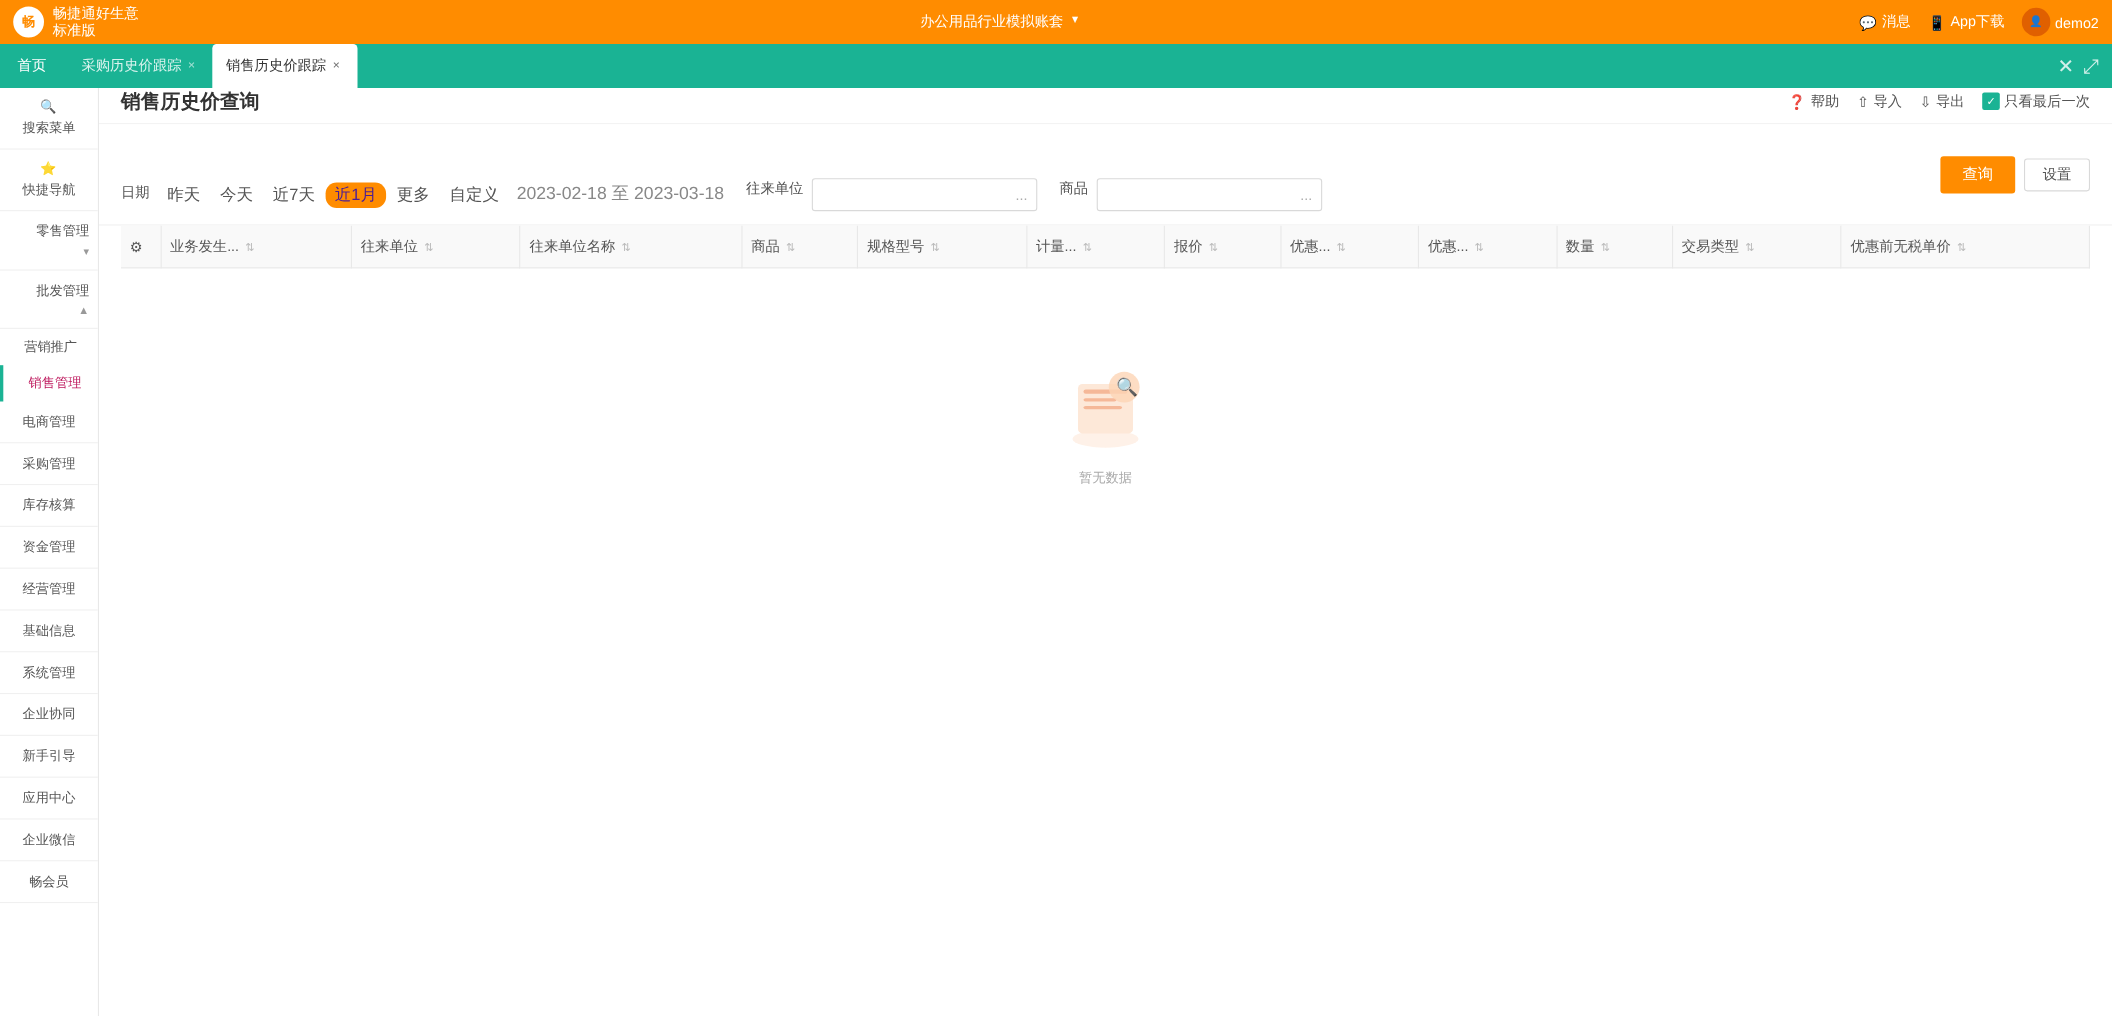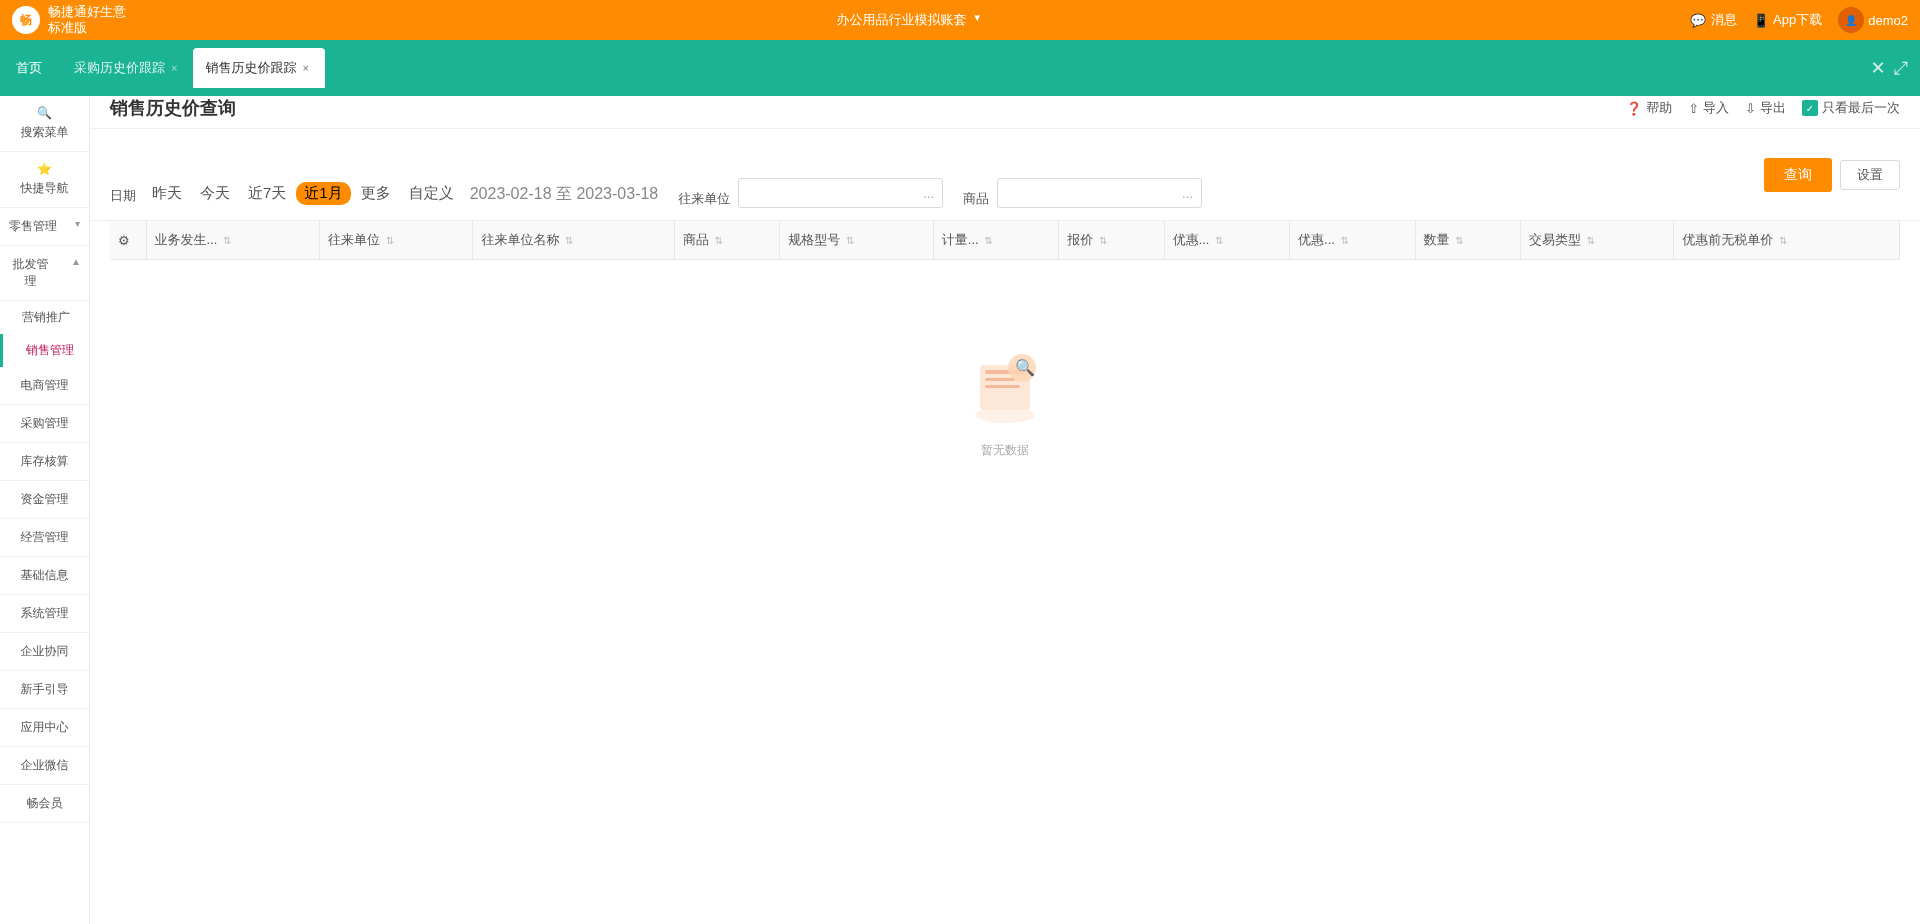--- a/index.html
+++ b/index.html
@@ -38,21 +38,21 @@
     .header-action {
       color: white; font-size: 13px; display: flex; align-items: center; gap: 4px; cursor: pointer;
     }
     .avatar-circle {
       width: 26px; height: 26px; border-radius: 50%; background: #e06000;
       display: flex; align-items: center; justify-content: center; color: white; font-size: 11px;
     }
 
     
     .tab-bar {
-      height: 56px;
+      height: 40px;
       background: #1ab394;
       display: flex;
       align-items: center;
       padding: 0 0;
       position: relative;
     }
     .tab {
       height: 40px;
       display: flex; align-items: center;
       padding: 0 16px;
@@ -99,21 +99,21 @@
     }
     .sidebar-item {
       padding: 10px 4px;
       text-align: center;
       font-size: 12px;
       color: #555;
       cursor: pointer;
       border-bottom: 1px solid #f0f0f0;
       display: flex; flex-direction: column; align-items: center; gap: 4px;
     }
-    .sidebar-item.expandable { display: flex; flex-direction: row; align-items: flex-start; justify-content: center; gap: 18px; padding: 10px 8px; }
+    .sidebar-item.expandable { display: flex; flex-direction: column; align-items: flex-end; justify-content: center; gap: 4px; padding: 10px 8px; }
     .sidebar-expand-icon { font-size: 10px; color: #999; }
     .sub-item {
       padding: 8px 4px;
       text-align: center;
       font-size: 12px;
       color: #555;
       cursor: pointer;
       border-left: 3px solid transparent;
     }
     .sub-item.active { color: #be185d; border-left-color: #1ab394; padding-left: 12px; }
@@ -152,34 +152,34 @@
 
     
     .filter-bar {
       padding: 12px 20px;
       display: flex; align-items: center; gap: 20px;
       background: white;
       border-bottom: 1px solid #f0f0f0;
       flex-wrap: wrap;
     }
     .filter-group {
-      display: flex; align-items: flex-end; gap: 8px; margin-top: 37px;
+      display: flex; align-items: flex-start; gap: 8px; margin-top: 37px;
     }
     .filter-label {
       font-size: 13px; color: #555; white-space: nowrap;
     }
     .date-btns {
       display: flex; align-items: center; gap: 2px;
     }
     .date-btn {
       padding: 2px 8px; font-size: 15px; color: #555; cursor: pointer;
       border-radius: 2px;
     }
     .date-btn.active {
-      background: #ff8c00; color: #000000; border-radius: 10px;
+      background: #ff8c00; color: #4c1d95; border-radius: 10px;
     }
     .date-range {
       font-size: 16px; color: #888;
     }
     .filter-input-wrapper {
       display: flex; align-items: center;
       border: 1px solid #d9d9d9; border-radius: 3px;
       padding: 0 8px; height: 30px; min-width: 200px; background: white;
       justify-content: space-between;
     }

